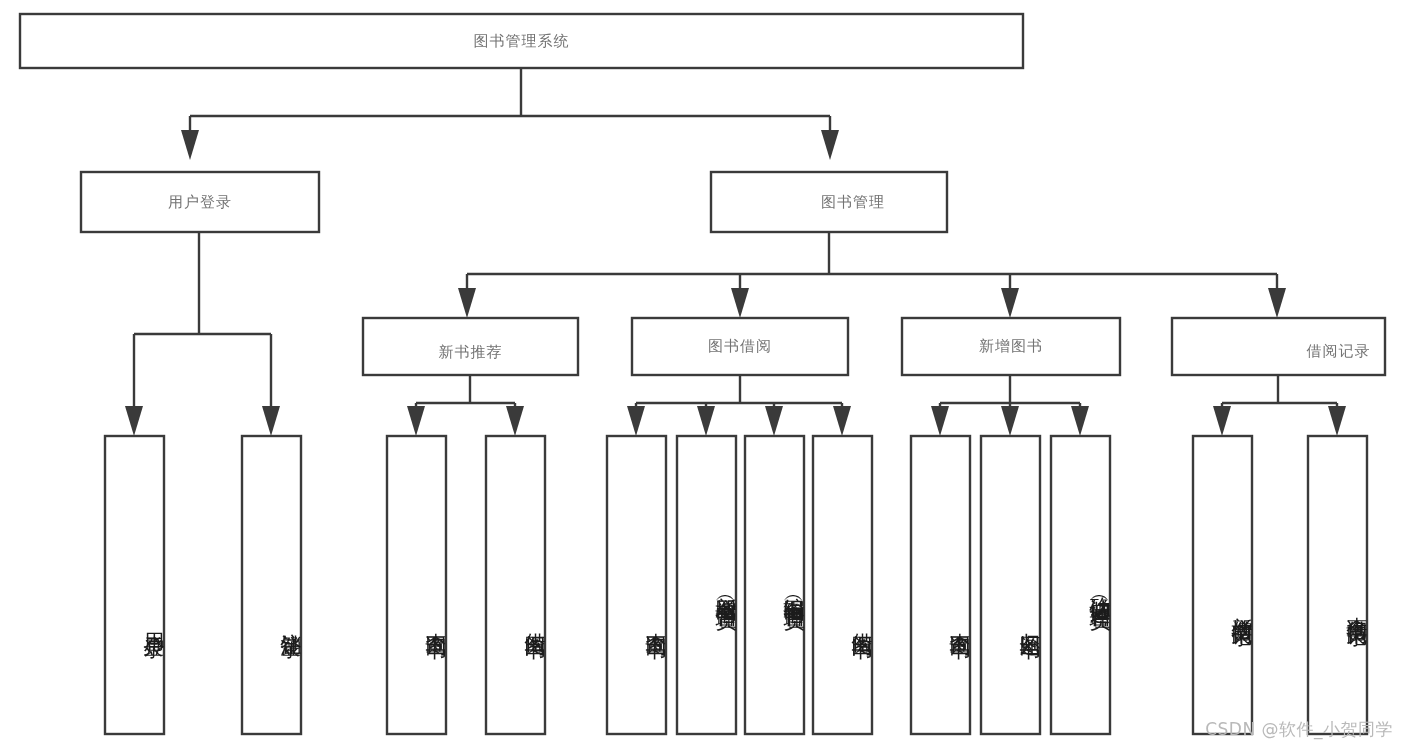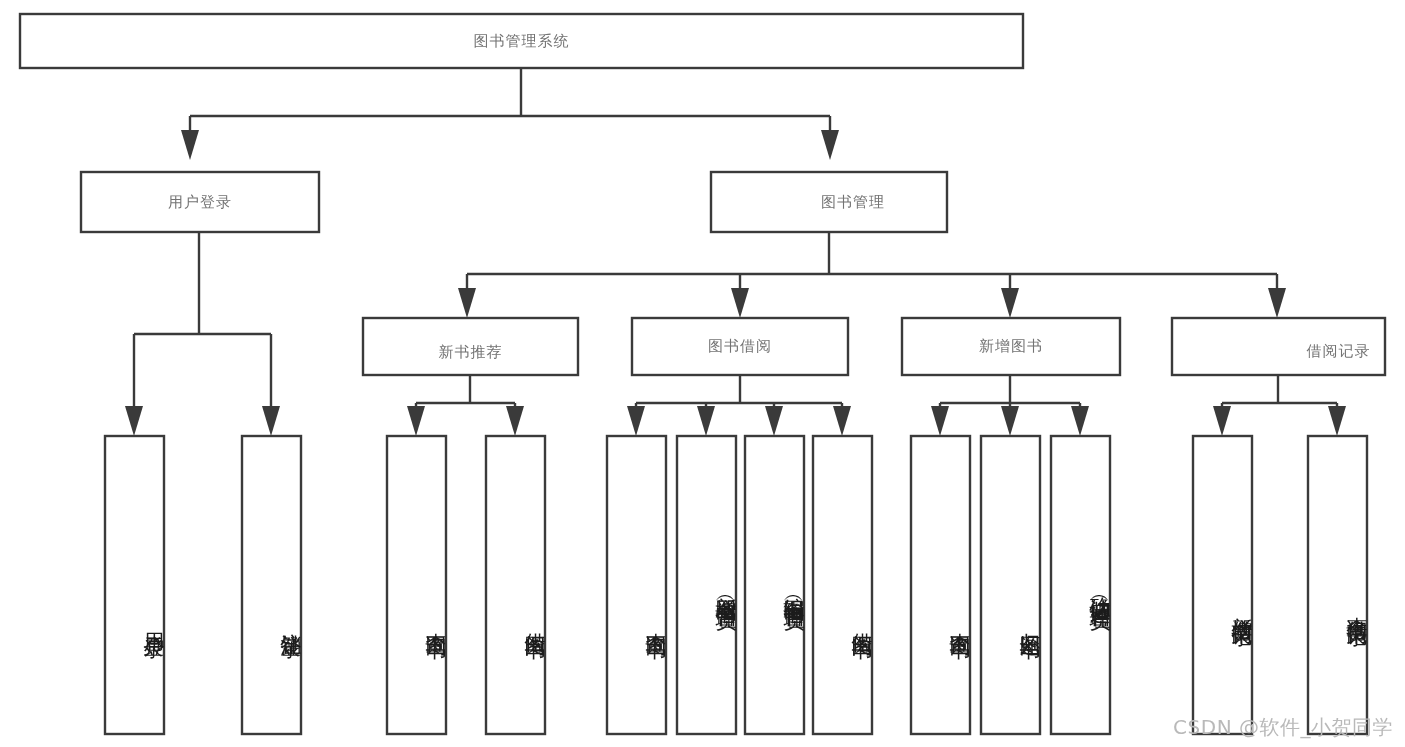--- a/index.html
+++ b/index.html
@@ -66,21 +66,21 @@
     font-size: 15px;
     color: #737373;
     letter-spacing: 1px;
     white-space: nowrap;
     pointer-events: none;
   }
   .watermark {
     position: absolute;
     right: 12px;
     bottom: 6px;
-    font-size: 20px;
+    font-size: 17px;
     color: #b9b9b9;
     letter-spacing: 0.5px;
     white-space: nowrap;
   }
 </style>
 </head>
 <body>
 
 <div id="diagram-root">
 

